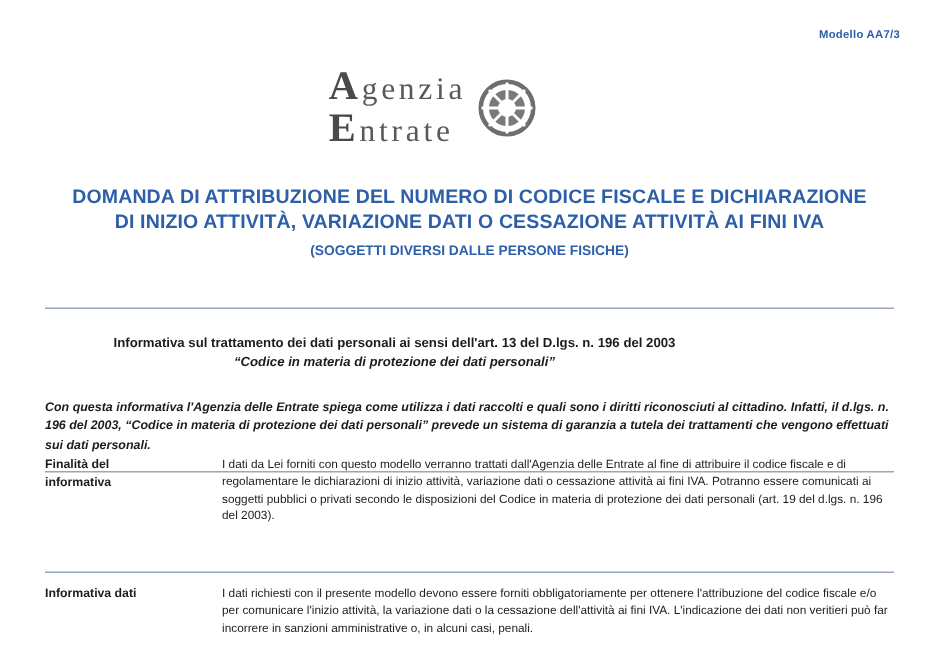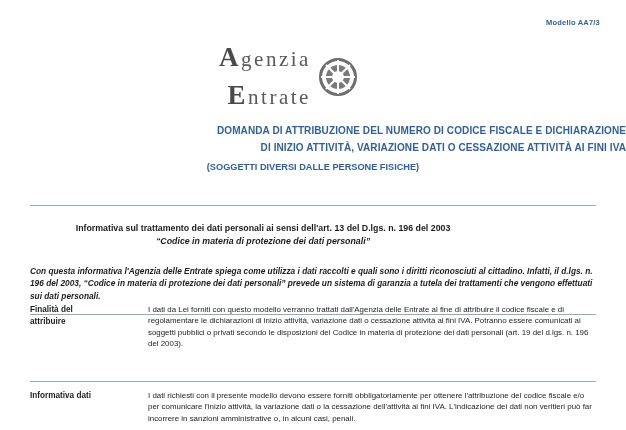--- a/index.html
+++ b/index.html
@@ -57,22 +57,21 @@
     letter-spacing: 2.5px;
   }
   .logo-line1 .big {
     font-size: 27px;
     font-weight: bold;
     color: #4a4a4a;
   }
   .logo-line2 {
     font-size: 21px;
     letter-spacing: 2.5px;
-    margin-top: 11px;
-    text-align: right;
+    margin-top: 1px;
   }
   .logo-line2 .big {
     font-size: 27px;
     font-weight: bold;
     color: #4a4a4a;
   }
   .logo-emblem {
     width: 38px;
     height: 38px;
     position: relative;
@@ -113,25 +112,24 @@
   
   .title-block {
     position: absolute;
     top: 122px;
     left: 0;
     width: 626px;
     text-align: center;
     color: #2d5fa8;
   }
   .title-line {
-    font-size: 10px;
+    font-size: 13px;
     font-weight: bold;
     line-height: 17px;
     letter-spacing: 0.1px;
-    text-align: right;
   }
   .subtitle-line {
     font-size: 9.2px;
     font-weight: bold;
     line-height: 16px;
     margin-top: 3px;
   }
 
   
   .rule {
@@ -246,21 +244,21 @@
     <div class="l2">“Codice in materia di protezione dei dati personali”</div>
   </div>
 
   <div class="intro">Con questa informativa l'Agenzia delle Entrate spiega come utilizza i dati raccolti e quali sono i diritti riconosciuti al cittadino. Infatti, il d.lgs. n. 196 del 2003, “Codice in materia di protezione dei dati personali” prevede un sistema di garanzia a tutela dei trattamenti che vengono effettuati sui dati personali.</div>
 
   <div class="rule r2"></div>
 
   <div class="row row1">
     <div class="label">
       <div>Finalità del</div>
-      <div>attribuire</div>
+      <div>informativa</div>
     </div>
     <div class="body">
       <p>I dati da Lei forniti con questo modello verranno trattati dall'Agenzia delle Entrate al fine di attribuire il codice fiscale e di regolamentare le dichiarazioni di inizio attività, variazione dati o cessazione attività ai fini IVA. Potranno essere comunicati ai soggetti pubblici o privati secondo le disposizioni del Codice in materia di protezione dei dati personali  (art. 19 del d.lgs. n. 196 del 2003).</p>
     </div>
   </div>
 
   <div class="rule r3"></div>
 
   <div class="row row2">
     <div class="label">

